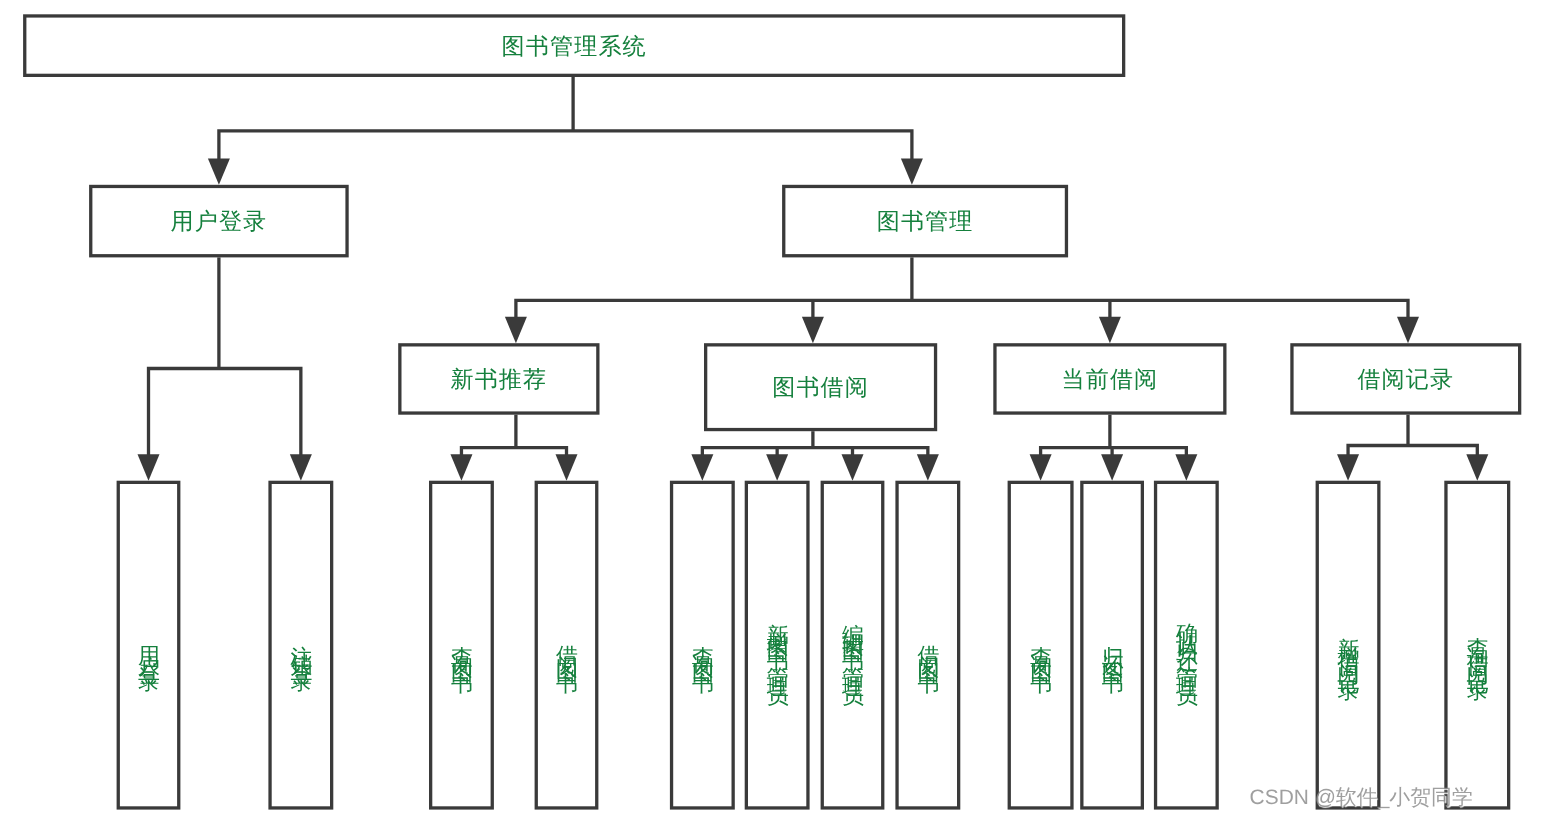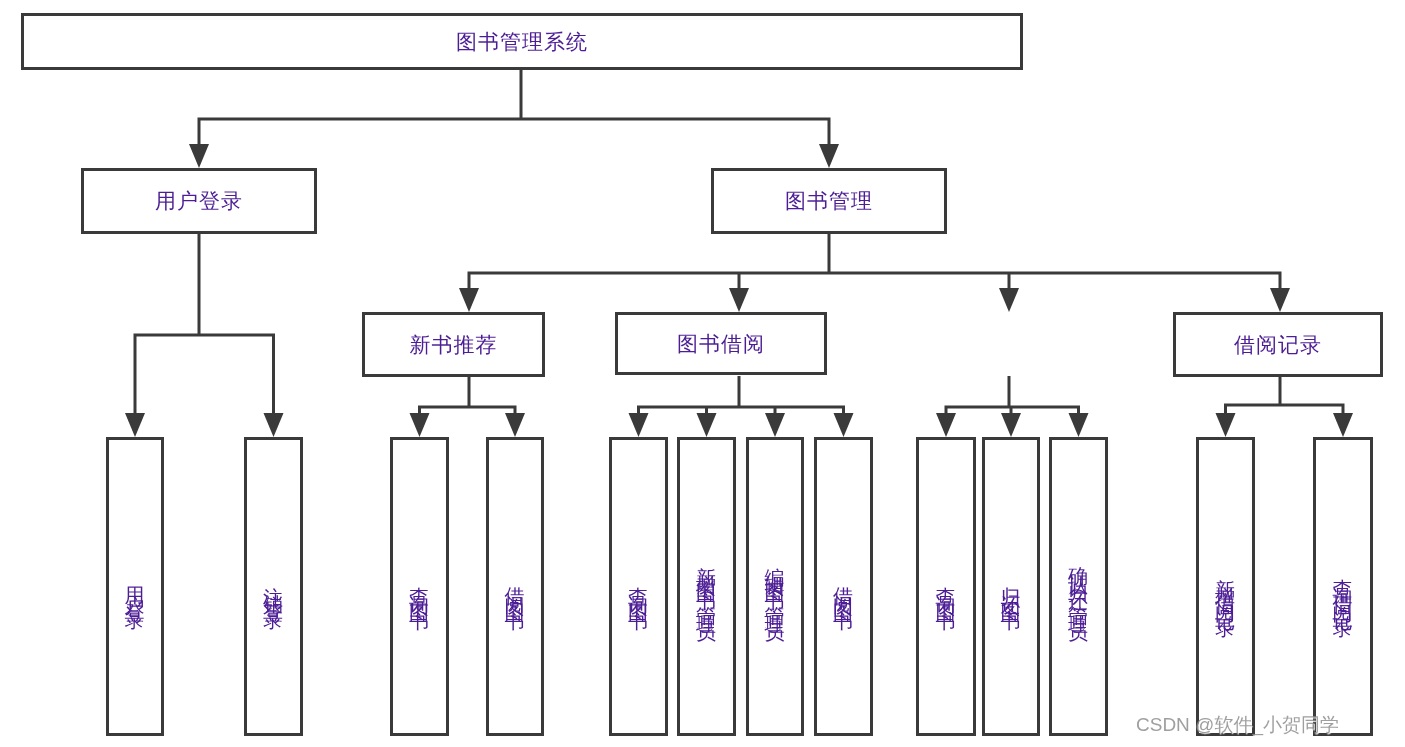--- a/index.html
+++ b/index.html
@@ -14,21 +14,21 @@
   .connectors {
     position: absolute;
     left: 0; top: 0;
     z-index: 0;
   }
   .node {
     position: absolute;
     box-sizing: border-box;
     border: 3px solid #3a3a3a;
     background: #ffffff;
-    color: #4c1d95;
+    color: #15803d;
     display: flex;
     align-items: center;
     justify-content: center;
     z-index: 1;
   }
   .node.h {
     font-size: 21px;
     letter-spacing: 1px;
     text-align: center;
   }
@@ -97,24 +97,25 @@
       <polygon points="1068.5,413 1088.5,413 1078.5,437"></polygon>
 
       <polygon points="1215.5,413 1235.5,413 1225.5,437"></polygon>
       <polygon points="1333,413 1353,413 1343,437"></polygon>
     </g>
   </svg>
 
   <div class="node h" style="left:21px; top:13px; width:1002px; height:57px;">图书管理系统</div>
 
   <div class="node h" style="left:81px; top:168px; width:236px; height:66px;">用户登录</div>
-  <div class="node h" style="left:711px; top:168px; width:236px; height:66px;">图书管理</div>
+  <div class="node h" style="left:711px; top:168px; width:260px; height:66px;">图书管理</div>
 
   <div class="node h" style="left:362px; top:312px; width:183px; height:65px;">新书推荐</div>
-  <div class="node h" style="left:615px; top:312px; width:212px; height:63px;">图书借阅</div>
+  <div class="node h" style="left:640px; top:312px; width:212px; height:80px;">图书借阅</div>
+  <div class="node h" style="left:903px; top:312px; width:212px; height:65px;">当前借阅</div>
   <div class="node h" style="left:1173px; top:312px; width:210px; height:65px;">借阅记录</div>
 
   <div class="node v" style="left:106px; top:437px; width:58px; height:299px;">用户登录</div>
   <div class="node v" style="left:244px; top:437px; width:59px; height:299px;">注销登录</div>
 
   <div class="node v" style="left:390px; top:437px; width:59px; height:299px;">查询图书</div>
   <div class="node v" style="left:486px; top:437px; width:58px; height:299px;">借阅图书</div>
 
   <div class="node v" style="left:609px; top:437px; width:59px; height:299px;">查询图书</div>
   <div class="node v" style="left:677px; top:437px; width:59px; height:299px;">新增图书（管理员）</div>

